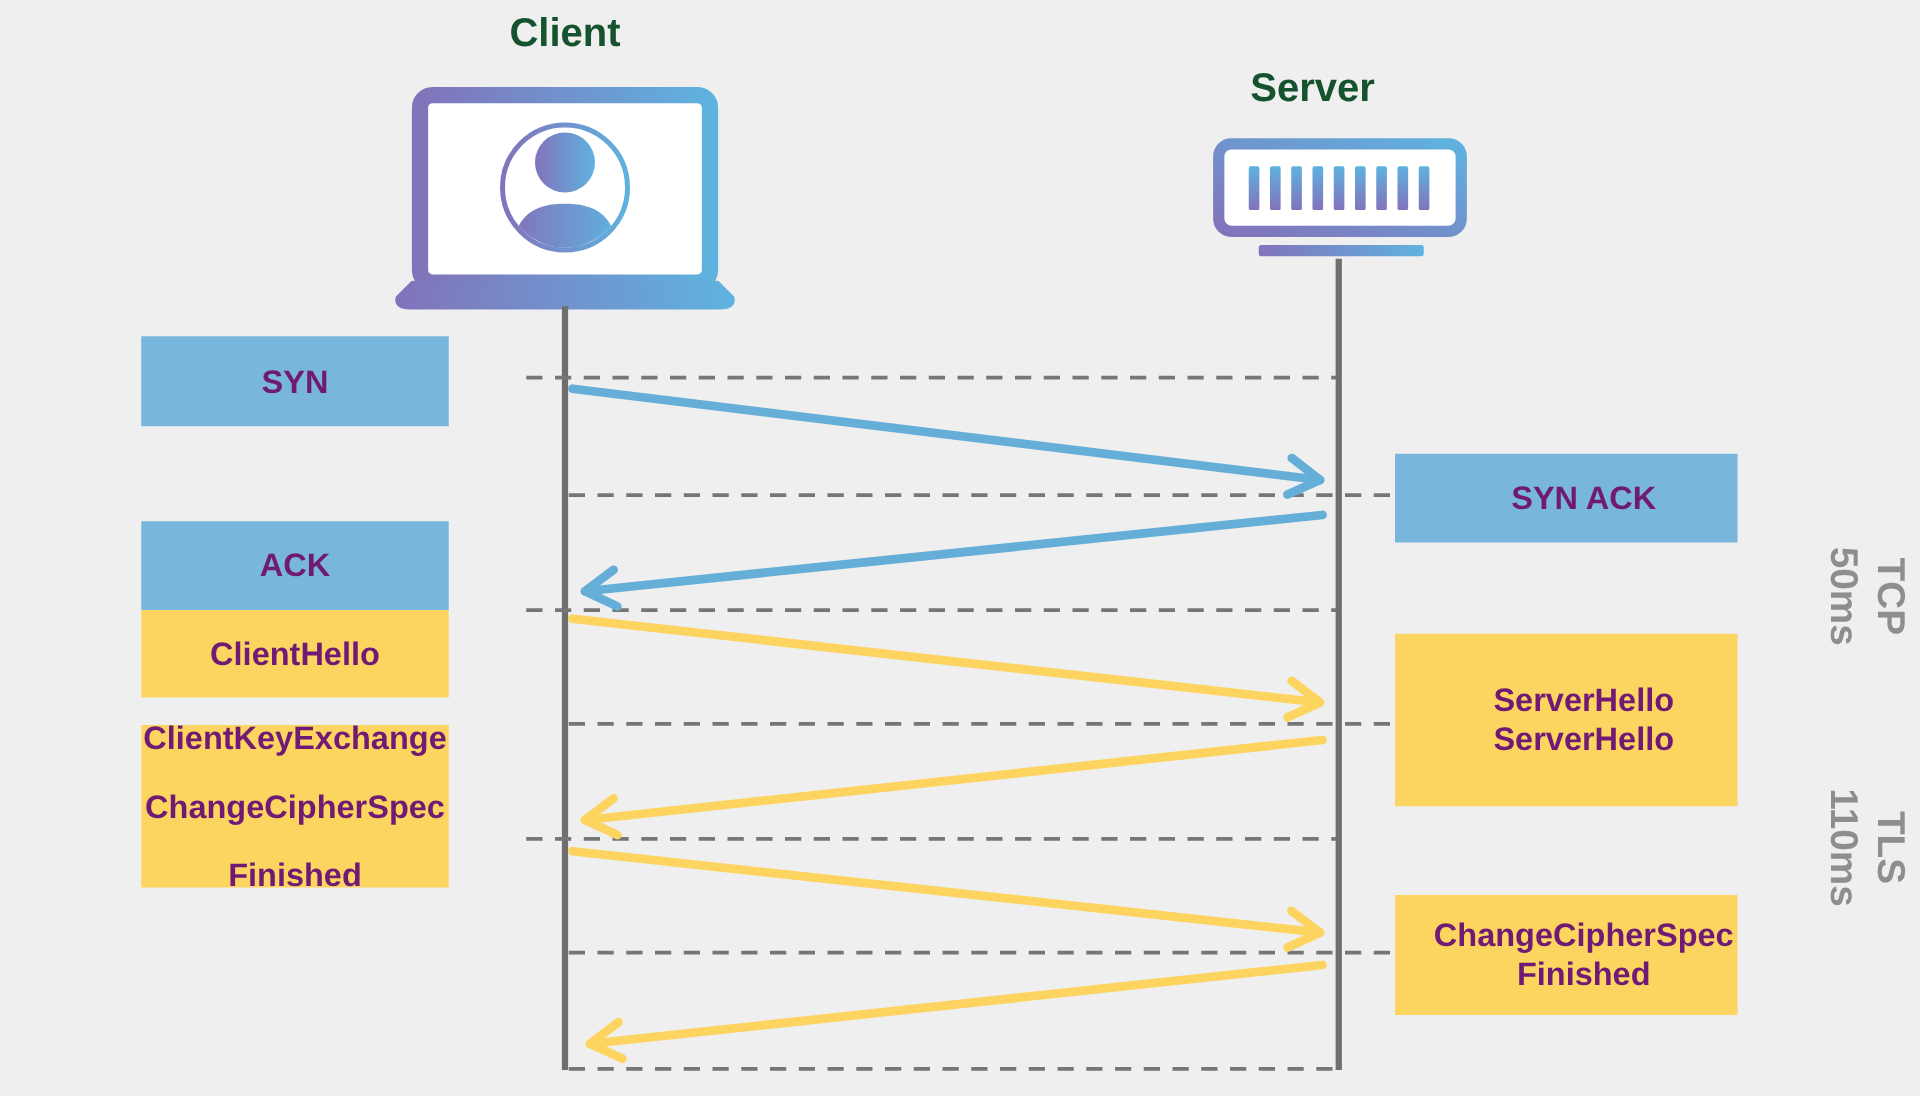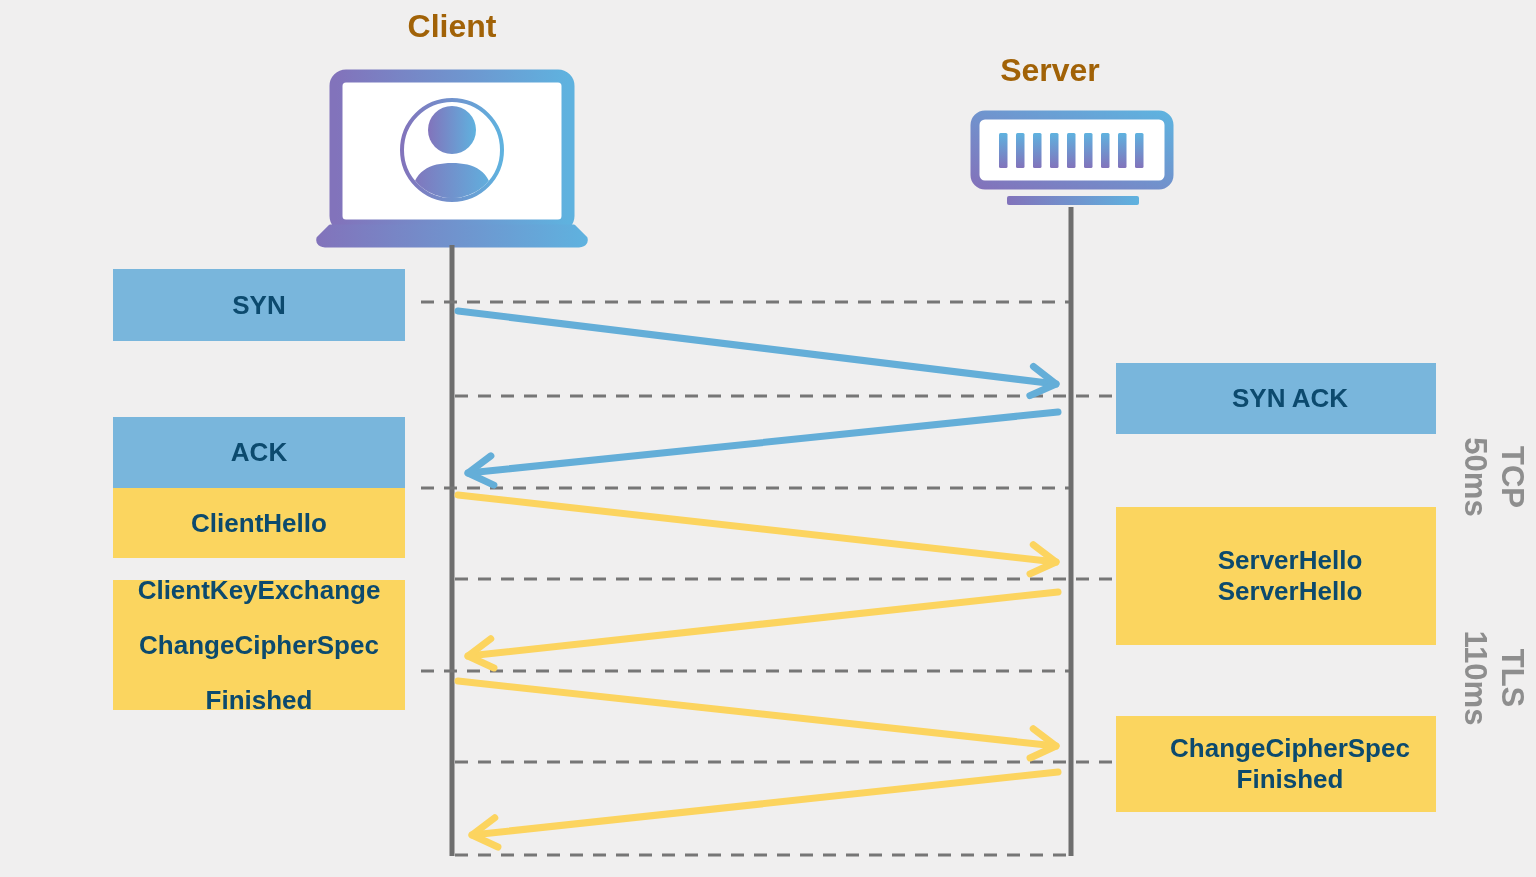--- a/index.html
+++ b/index.html
@@ -3,29 +3,29 @@
 <meta charset="utf-8">
 <style>
   html,body { margin:0; padding:0; background:#F0EFEF; }
   .stage {
     position:relative; width:1536px; height:877px;
     background:#F0EFEF; overflow:hidden;
     font-family:"Liberation Sans", sans-serif;
   }
   .actor-label {
     position:absolute; width:220px; text-align:center;
-    font-size:32px; font-weight:bold; color:#a16207;
+    font-size:32px; font-weight:bold; color:#14532d;
   }
   #client-label { left:342px; top:8px; }
   #server-label { left:940px; top:52px; }
 
   .msg {
-    position:absolute; width:292px;
+    position:absolute; width:246px;
     display:flex; flex-direction:column; align-items:center; justify-content:center;
-    font-weight:bold; color:#0c4a6e; font-size:26px; line-height:31px; text-align:center;
+    font-weight:bold; color:#701a75; font-size:26px; line-height:31px; text-align:center;
   }
   .blue   { background:#79B6DC; }
   .yellow { background:#FBD55F; }
   .left   { left:113px; }
   .right  { left:1116px;padding-left:28px; }
 
   #box-syn         { top:269px; height:72px;  }
   #box-synack      { top:363px; height:71px;  }
   #box-ack         { top:417px; height:71px;  }
   #box-clienthello { top:488px; height:70px;  }

